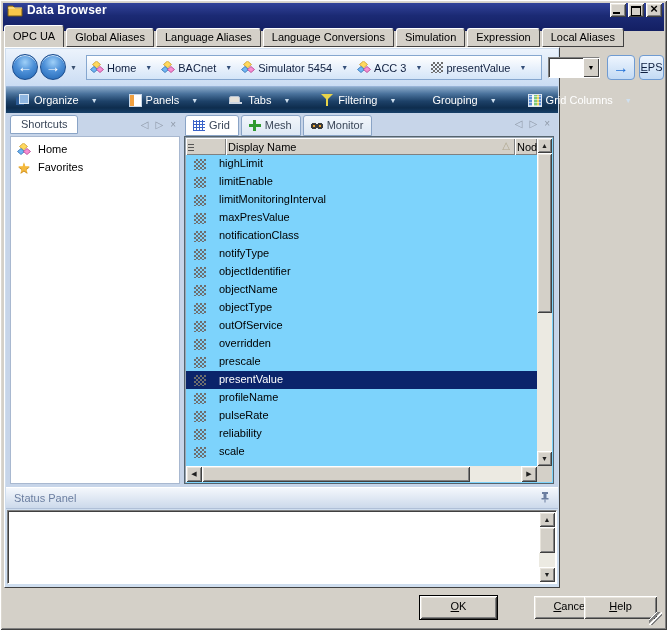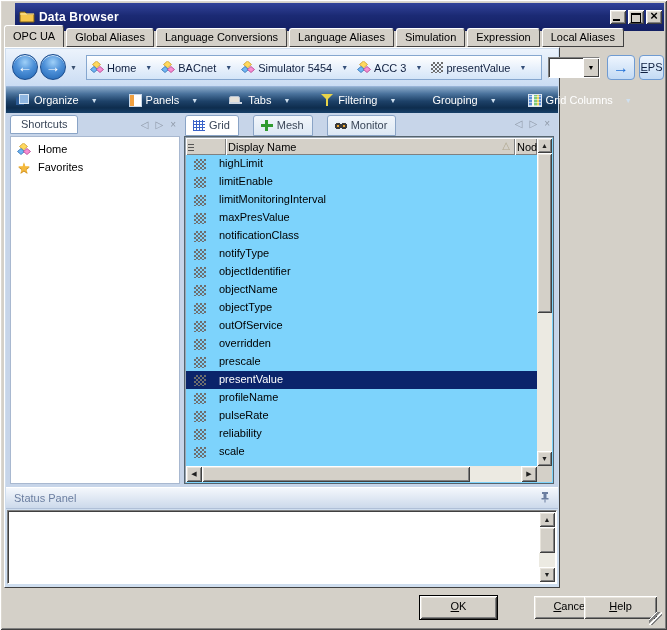--- a/index.html
+++ b/index.html
@@ -2,22 +2,22 @@
 <html><head>
 <meta charset="utf-8">
 <style>
   html,body{margin:0;padding:0;background:#9aa5b5;font-family:"Liberation Sans","DejaVu Sans",sans-serif;}
   *{box-sizing:border-box;}
   .abs{position:absolute;}
   .window{position:relative;width:667px;height:630px;background:#d4d0c8;
     box-shadow:inset 1px 1px 0 #ffffff,inset -1px -1px 0 #404040,inset 2px 2px 0 #dcd8d0,inset -2px -2px 0 #808080;
     overflow:hidden;font-size:11px;color:#000;}
   
-  .titlebar{left:3px;top:3px;right:3px;height:28px;display:flex;align-items:center;padding-left:4px;
-    background:linear-gradient(180deg,#32439a 0%,#1b2a74 45%,#131f63 100%);margin-left:12px;}
+  .titlebar{left:3px;top:3px;right:3px;height:28px;display:flex;align-items:flex-start;padding-left:4px;
+    background:linear-gradient(180deg,#32439a 0%,#1b2a74 45%,#131f63 100%);}
   .title-text{color:#fff;font-weight:bold;font-size:12px;margin-left:4px;letter-spacing:.2px;}
   .wctrl{margin-left:auto;display:flex;gap:2px;padding-right:2px;}
   .wbtn{width:16px;height:14px;background:#d4d0c8;position:relative;
     box-shadow:inset 1px 1px 0 #fff,inset -1px -1px 0 #404040,inset 2px 2px 0 #e8e4dc,inset -2px -2px 0 #808080;}
   .wbtn.min::after{content:"";position:absolute;left:3px;bottom:3px;width:7px;height:2px;background:#000;}
   .wbtn.max::after{content:"";position:absolute;left:3px;top:3px;width:8px;height:7px;border:1px solid #000;border-top-width:2px;}
   .wbtn.close::after{content:"×";position:absolute;left:0;top:-1px;width:100%;text-align:center;font-size:13px;font-weight:bold;line-height:14px;}
   
   .tabstrip{left:4px;top:25px;right:4px;height:22px;display:flex;align-items:flex-end;}
   .apptab{height:19px;margin-right:2px;padding:2px 8px 0 8px;background:#d4d0c8;white-space:nowrap;
@@ -83,21 +83,21 @@
   .lp-head{position:absolute;left:0;top:0;right:0;height:21px;}
   .lp-body{position:absolute;left:0;top:21px;right:0;bottom:0;background:#fff;border:1px solid #a8b8d0;padding-top:3px;}
   .sc-item{display:flex;align-items:center;height:18px;padding-left:5px;cursor:default;}
   .sc-item .slabel{margin-left:6px;}
   .sicon{display:inline-flex;width:16px;height:14px;align-items:center;justify-content:center;}
   .sicon svg{display:none;}
   .sicon.icon-diamond svg{display:block;}
   .sicon.icon-star::before{content:"★";color:#f5b93c;font-size:15px;line-height:13px;text-shadow:0 1px 0 #c98a1a;}
   .rightpanel{left:178px;top:2px;right:4px;height:369px;}
   .rp-tabs{position:absolute;left:0;top:0;right:0;height:21px;display:flex;padding-left:1px;}
-  .maintab{display:flex;align-items:center;gap:4px;background:linear-gradient(180deg,#f2f6fb,#dde8f4);border:1px solid #8aa4c6;border-radius:3px 3px 0 0;padding:2px 8px 3px 7px;margin-right:14px;color:#3a4658;cursor:default;}
+  .maintab{display:flex;align-items:center;gap:4px;background:linear-gradient(180deg,#f2f6fb,#dde8f4);border:1px solid #8aa4c6;border-radius:3px 3px 0 0;padding:2px 8px 3px 7px;margin-right:2px;color:#3a4658;cursor:default;}
   .maintab.active{background:#fff;position:relative;z-index:2;}
   .mticon{display:inline-block;width:12px;height:11px;}
   .mticon.icon-grid{background-image:repeating-linear-gradient(90deg,#3a62c8 0 1px,transparent 1px 3px),repeating-linear-gradient(0deg,#3a62c8 0 1px,transparent 1px 3px);}
   .mticon.icon-mesh{background-image:linear-gradient(#2f9a2f,#2f9a2f),linear-gradient(#2f9a2f,#2f9a2f);background-size:12px 3px,3px 11px;background-position:center center;background-repeat:no-repeat;}
   .mticon.icon-monitor{background-image:radial-gradient(circle at 3px 6px,#f0a830 0 1.5px,#3a3a3a 1.5px 3.5px,transparent 3.5px),radial-gradient(circle at 9px 6px,#f0a830 0 1.5px,#3a3a3a 1.5px 3.5px,transparent 3.5px);}
   
   .gridtable{position:absolute;left:0;top:21px;right:0;bottom:0;background:#7dd3fc;border:1px solid #56646e;box-shadow:inset 1px 1px 0 #9aa6b2;}
   .ghead{position:absolute;left:1px;top:1px;right:16px;height:17px;display:flex;}
   .hcell{background:#d4d0c8;box-shadow:inset 1px 1px 0 #fff,inset -1px -1px 0 #808080;display:flex;align-items:center;overflow:hidden;white-space:nowrap;}
   .hc0{width:40px;padding-left:2px;}
@@ -163,22 +163,22 @@
       <span class="wbtn min"></span>
       <span class="wbtn max"></span>
       <span class="wbtn close"></span>
     </span>
   </div>
 
   <div class="tabstrip abs">
 
   <div class="apptab active"><span>OPC UA</span></div>
       <div class="apptab"><span>Global Aliases</span></div>
+      <div class="apptab"><span>Language Aliases</span></div>
       <div class="apptab"><span>Language Conversions</span></div>
-      <div class="apptab"><span>Language Aliases</span></div>
       <div class="apptab"><span>Simulation</span></div>
       <div class="apptab"><span>Expression</span></div>
       <div class="apptab"><span>Local Aliases</span></div>
     </div>
 
   <div class="tabpage abs">
 
     <div class="navbar abs">
       <span class="circlebtn back abs" style="left:6px;top:5px;"></span>
       <span class="circlebtn fwd abs" style="left:34px;top:5px;"></span>

